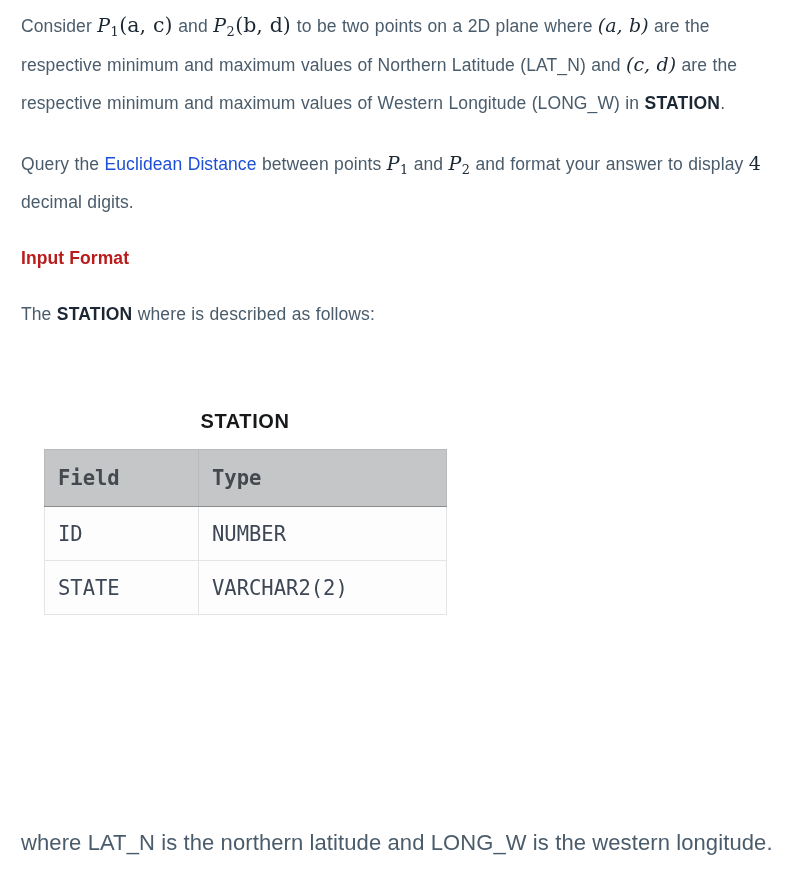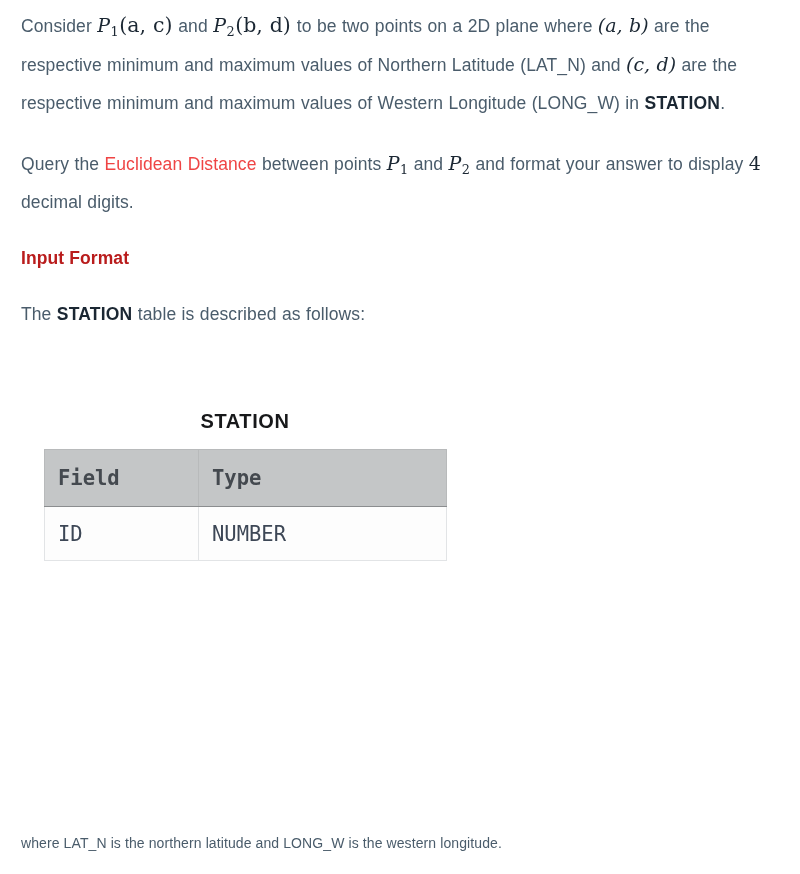--- a/index.html
+++ b/index.html
@@ -39,21 +39,21 @@
     word-spacing: 0.4px;
   }
 
   .bold-term {
     font-weight: bold;
     color: #1b2733;
     letter-spacing: 0.2px;
   }
 
   a.link {
-    color: #ef4444;
+    color: #1d4ed8;
     text-decoration: none;
   }
 
   
   .math {
     font-family: "DejaVu Serif", "Liberation Serif", serif;
     font-style: italic;
     color: #1b2733;
     font-size: 19px;
     letter-spacing: 0;
@@ -132,40 +132,40 @@
   }
   table.schema tbody td {
     background: #fdfdfd;
     margin-left: 22px;
   }
 
   .footnote {
     position: absolute;
     left: 21px;
     top: 828px;
-    font-size: 14px;
+    font-size: 22px;
     line-height: 30px;
     color: #4a5c6b;
     letter-spacing: 0.1px;
   }
 </style>
 </head>
 <body>
 
 <div class="page">
 
   <div class="prose">
 
     <p class="para"><span>Consider </span><span class="math"><span>P</span><sub>1</sub><span class="paren">(a, c)</span></span><span> and </span><span class="math"><span>P</span><sub>2</sub><span class="paren">(b, d)</span></span><span> to be two points on a 2D plane where </span><span class="math paren">(a, b)</span><span> are the respective minimum and maximum values of Northern Latitude (LAT_N) and </span><span class="math paren">(c, d)</span><span> are the respective minimum and maximum values of Western Longitude (LONG_W) in </span><span class="bold-term">STATION</span><span>.</span></p>
 
     <p class="para"><span>Query the </span><a class="link" href="#">Euclidean Distance</a><span> between points </span><span class="math"><span>P</span><sub>1</sub></span><span> and </span><span class="math"><span>P</span><sub>2</sub></span><span> and format your answer to display </span><span class="mathnum">4</span><span> decimal digits.</span></p>
 
     <h3 class="heading">Input Format</h3>
 
-    <p class="para"><span>The </span><span class="bold-term">STATION</span><span> table is described as follows:</span></p>
+    <p class="para"><span>The </span><span class="bold-term">STATION</span><span> where is described as follows:</span></p>
 
   </div>
 
   <div class="figure">
     <div class="figure-caption">STATION</div>
     <table class="schema">
       <colgroup>
         <col class="c1">
         <col class="c2">
       </colgroup>
@@ -173,19 +173,23 @@
         <tr>
           <th>Field</th>
           <th>Type</th>
         </tr>
       </thead>
       <tbody>
         <tr>
           <td>ID</td>
           <td>NUMBER</td>
         </tr>
+        <tr>
+          <td>STATE</td>
+          <td>VARCHAR2(2)</td>
+        </tr>
       </tbody>
     </table>
   </div>
 
   <div class="footnote">where LAT_N is the northern latitude and LONG_W is the western longitude.</div>
 
 </div>
 
 </body></html>

